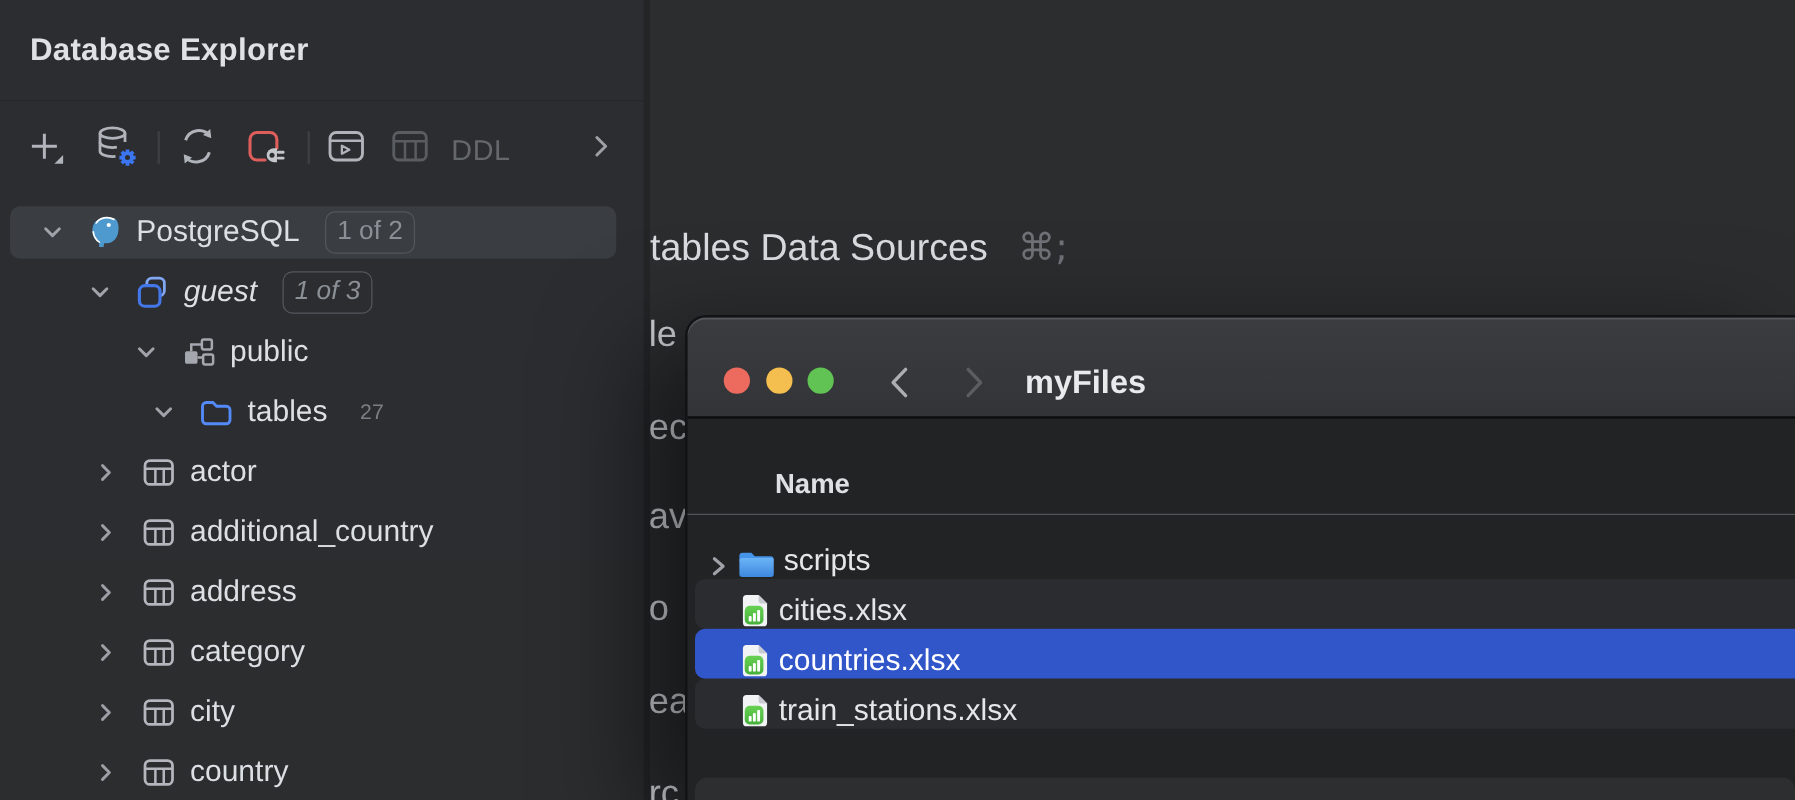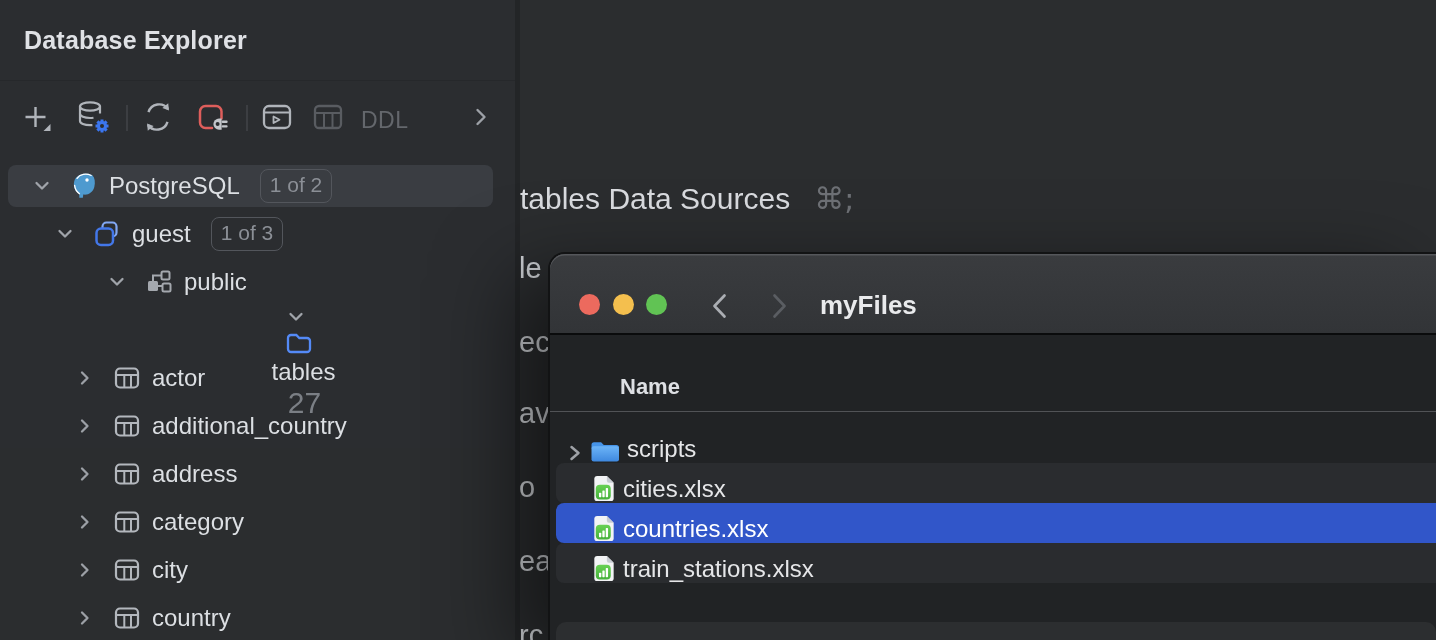--- a/index.html
+++ b/index.html
@@ -24,25 +24,25 @@
   .tb-btn { position:absolute; top:17px; width:38px; height:38px; display:flex; align-items:center; justify-content:center; border-radius:6px; }
   .tb-sep { position:absolute; top:24px; width:2px; height:26px; background:#3C3E42; }
   .ddl-label { position:absolute; left:361px; top:26px; font-size:23px; font-weight:500; color:#64676C; letter-spacing:.5px; }
 
   .tree { position:absolute; left:0; top:162px; width:515px; }
   .trow { position:relative; display:flex; align-items:center; height:48px; }
   .trow .sel-bg { position:absolute; left:8px; right:22px; top:3px; bottom:3px; background:#3A3D42; border-radius:8px; }
   .trow > * { position:relative; }
   .tchev { width:22px; height:22px; margin-right:16px; display:flex; align-items:center; justify-content:center; flex:none; }
   .ticon { width:30px; height:30px; margin-right:10px; display:flex; align-items:center; justify-content:center; flex:none; }
-  .d0 { padding-left:31px; } .d1 { padding-left:54px; } .d2 { padding-left:106px; }
-  .d3 { padding-left:92px;flex-direction:column; } .d4 { padding-left:74px; }
+  .d0 { padding-left:31px; } .d1 { padding-left:69px;font-style:italic; } .d2 { padding-left:106px; }
+  .d3 { padding-left:120px; } .d4 { padding-left:74px; }
   .tlabel { font-size:24px; font-weight:500; color:#DCDFE3; white-space:nowrap; }
   .badge { margin-left:20px; border:1.5px solid #53565C; border-radius:8px; padding:3px 9px 4px; font-size:21px; color:#8B8F96; line-height:1.15; white-space:nowrap; }
-  .tcount { margin-left:2px; font-size:30px; color:#7B7F85; font-weight:500; }
+  .tcount { margin-left:26px; font-size:17px; color:#7B7F85; font-weight:500; }
 
   
   .dialog { position:absolute; left:550px; top:254px; width:886px; height:386px; z-index:5;
     background:#212325; border-top-left-radius:15px;
     box-shadow:0 0 0 2px #121314, -35px 20px 80px rgba(0,0,0,.5); }
   .titlebar { position:absolute; left:0; top:0; right:0; height:81px;
     background:linear-gradient(#3A3C3F,#323437); border-top-left-radius:15px;
     border-bottom:2px solid #0A0B0C; box-shadow:inset 0 1.5px 0 #55575B; }
   .tl { position:absolute; top:40px; width:21px; height:21px; border-radius:50%; }
   .nav { position:absolute; top:37px; width:18px; height:30px; display:flex; align-items:center; }

